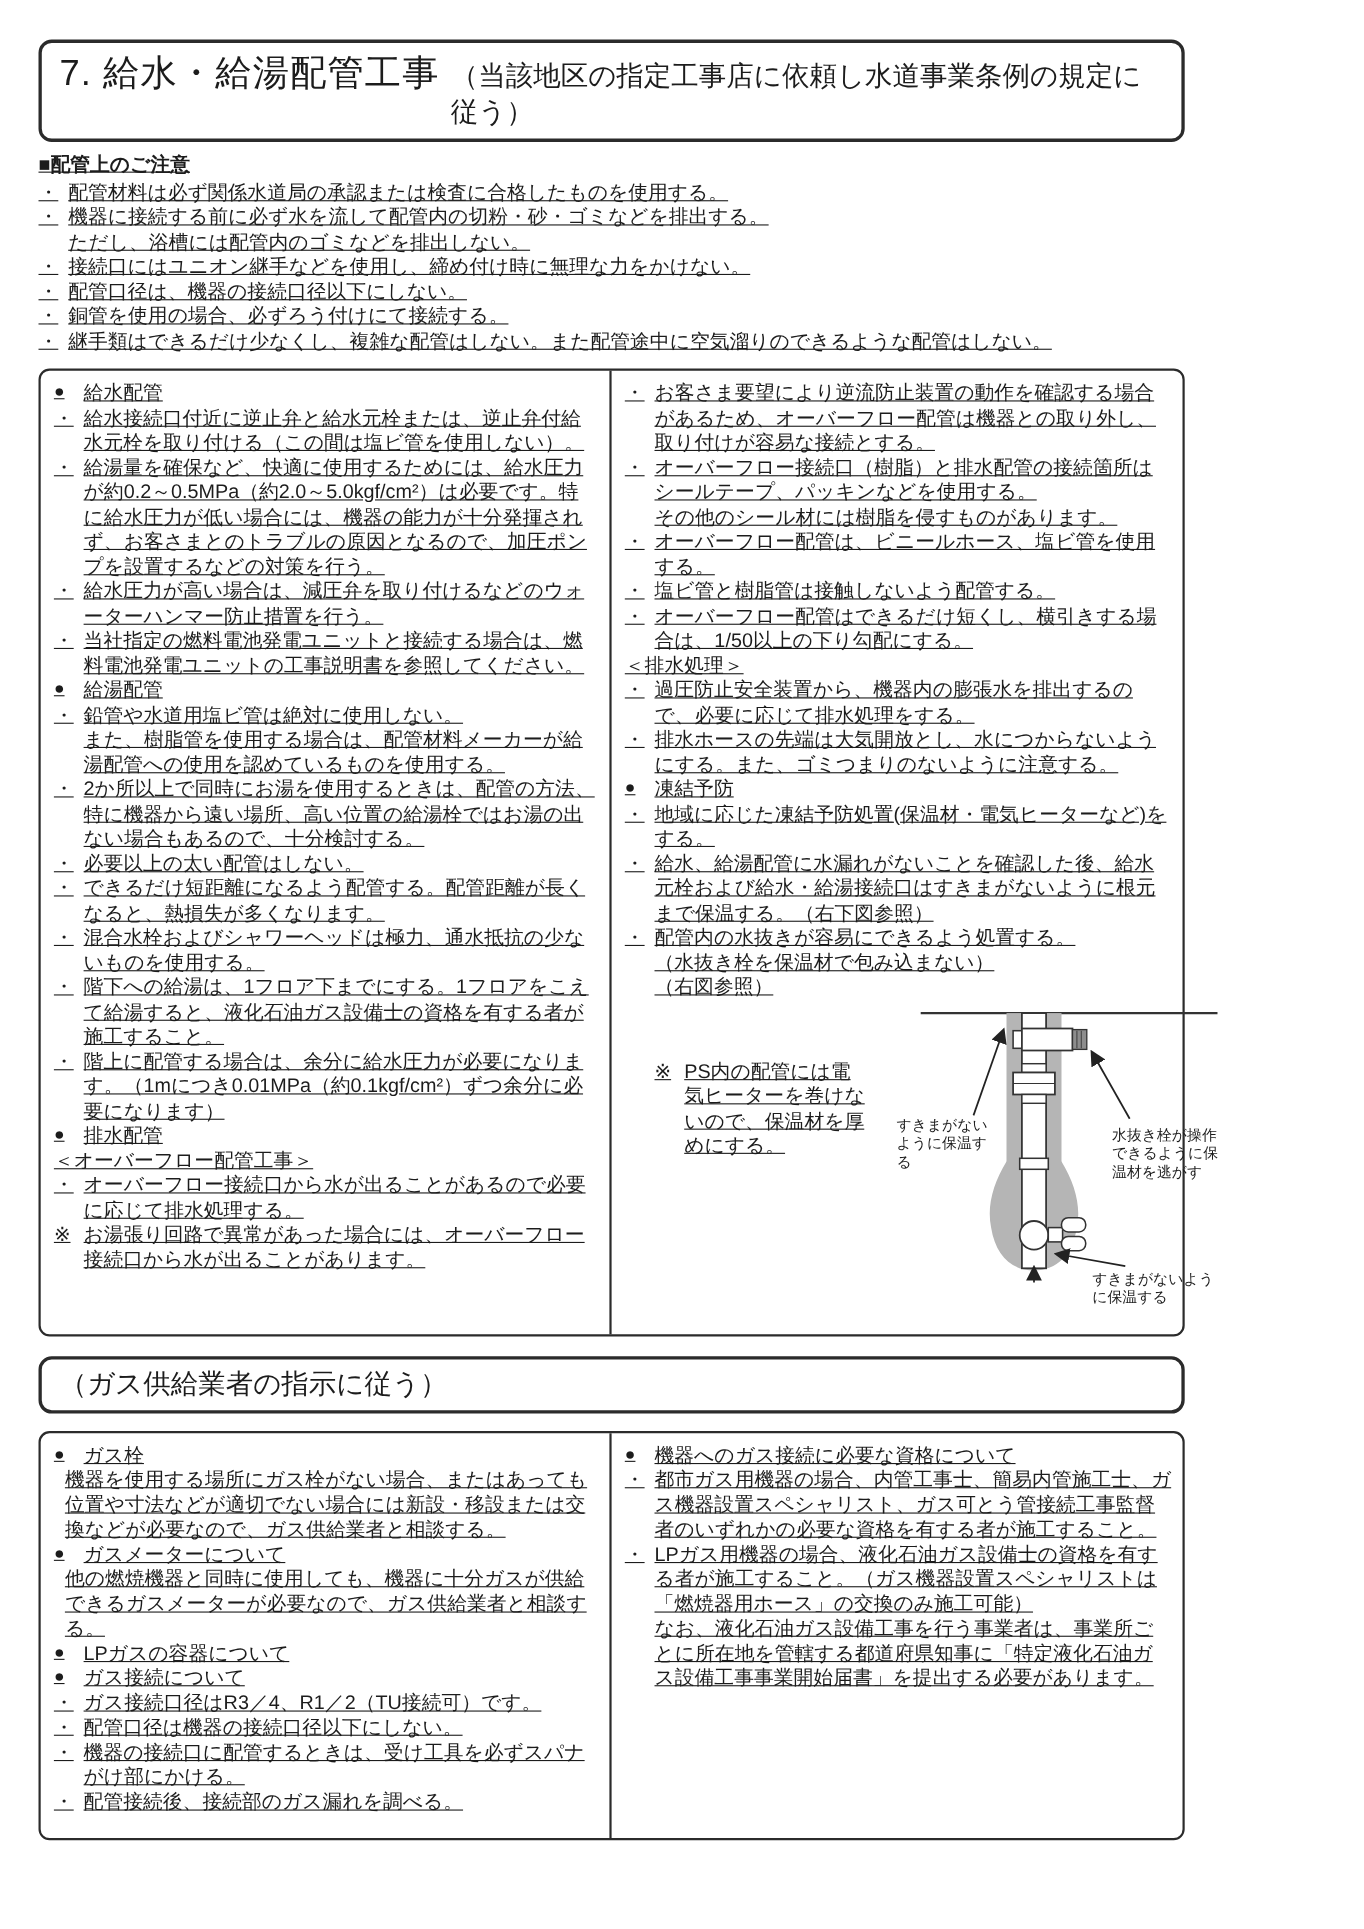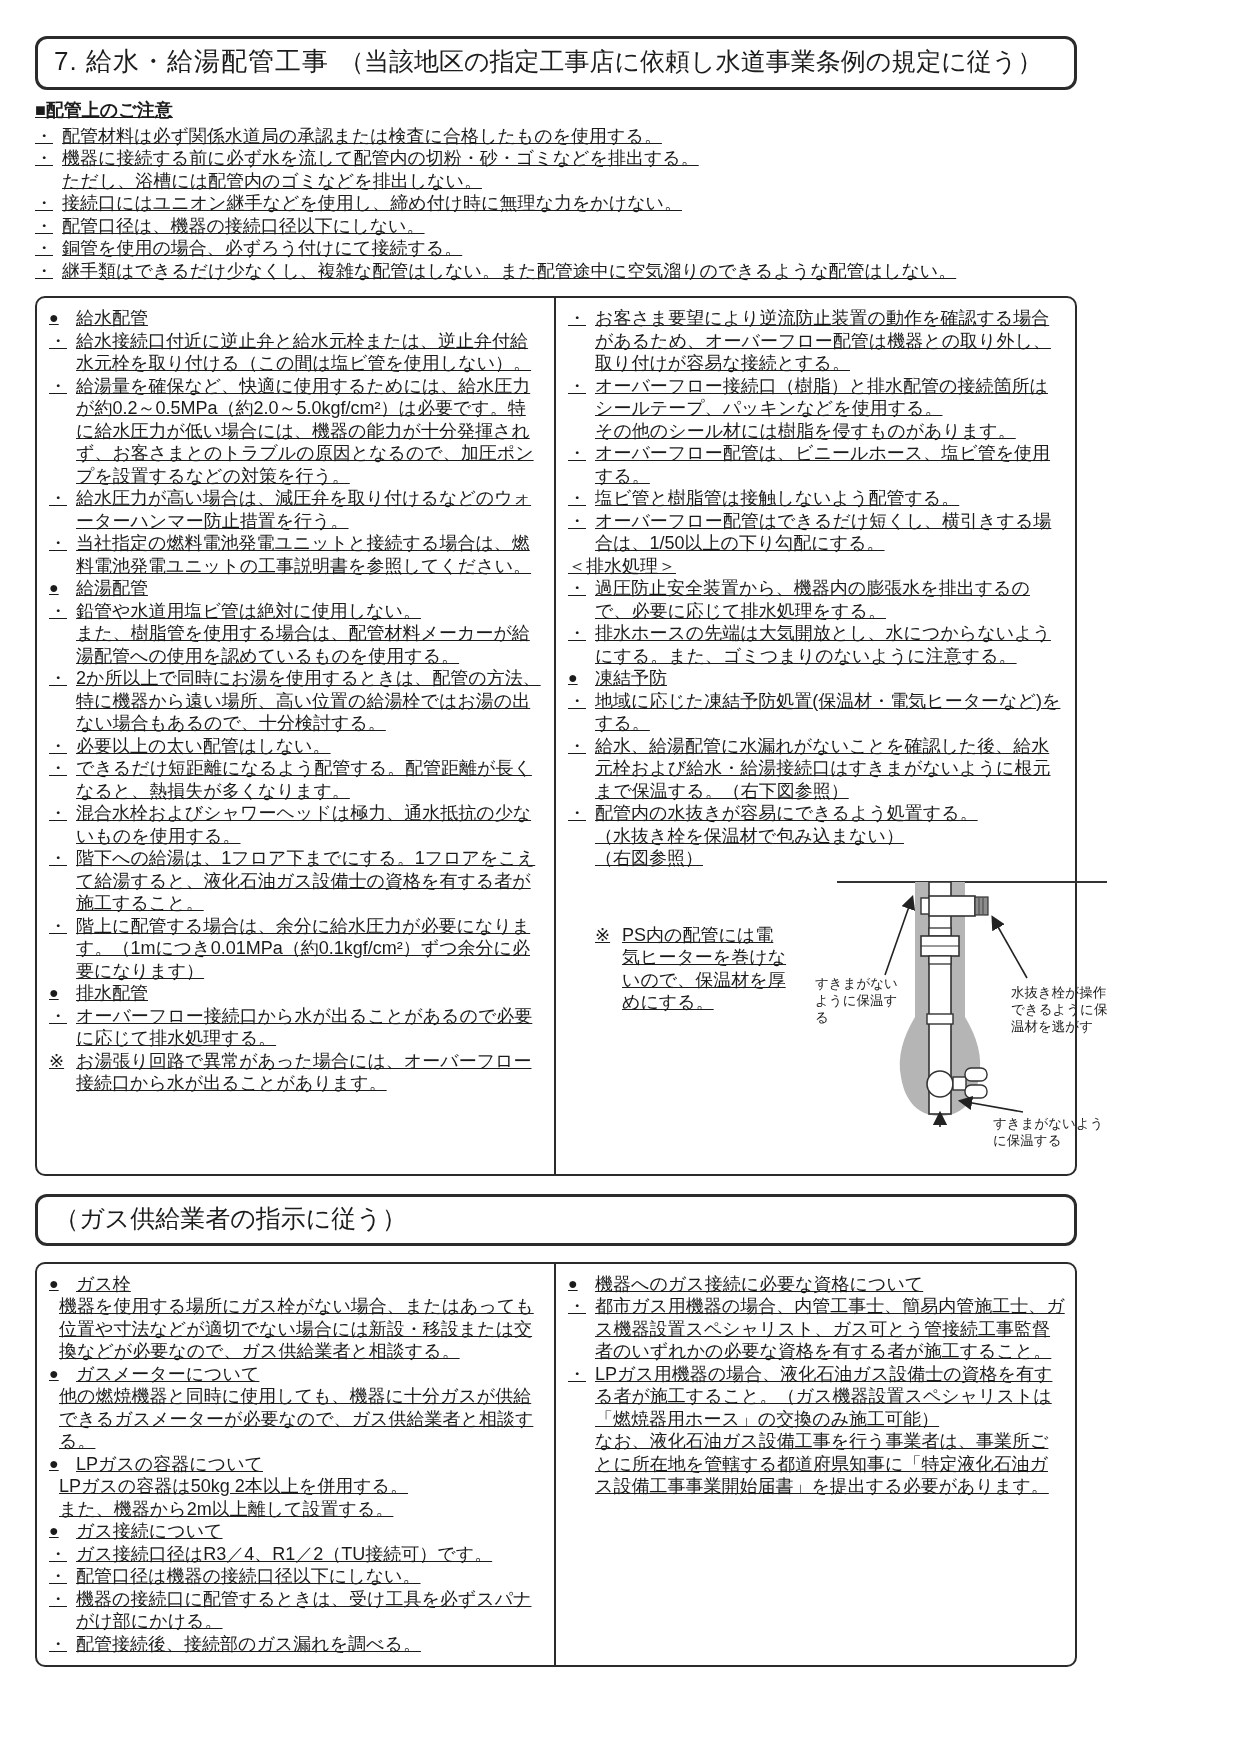--- a/index.html
+++ b/index.html
@@ -2,21 +2,21 @@
 <html><head>
 <meta charset="utf-8">
 <style>
   html,body{margin:0;padding:0;background:#e8e8e8;}
   .sheet{position:relative;width:1240px;height:1754px;background:#ffffff;overflow:hidden;
          font-family:"Liberation Sans","DejaVu Sans",sans-serif;color:#1c1c1c;}
   .content{position:absolute;left:35px;top:36px;width:1042px;}
 
   
   .title-box{border:3px solid #2b2b2b;border-radius:12px;padding:5px 16px 8px;display:flex;align-items:baseline;gap:10px;background:#fff;}
-  .title-main{font-size:26px;letter-spacing:1px;white-space:nowrap;}
+  .title-main{font-size:33px;letter-spacing:1px;white-space:nowrap;}
   .title-note{font-size:25px;}
 
   .subheading{font-size:23px;font-weight:bold;margin:9px 0 3px;}
 
   
   .txt{font-size:18px;line-height:22.5px;text-decoration:underline;}
   .blk{display:flex;}
   .blk .m{flex:none;width:27px;}
   .blk.hdr .m{font-size:16px;}
   .blk .t{flex:1;white-space:pre-line;}
@@ -139,20 +139,23 @@
             <span class="t">階下への給湯は、1フロア下までにする。1フロアをこえて給湯すると、液化石油ガス設備士の資格を有する者が施工すること。</span>
           </div>
       <div class="blk">
             <span class="m">・</span>
             <span class="t">階上に配管する場合は、余分に給水圧力が必要になります。（1mにつき0.01MPa（約0.1kgf/cm²）ずつ余分に必要になります）</span>
           </div>
       <div class="blk hdr">
             <span class="m">●</span>
             <span class="t">排水配管</span>
           </div>
+      <div class="blk flush">
+            <span class="t">＜オーバーフロー配管工事＞</span>
+          </div>
       <div class="blk">
             <span class="m">・</span>
             <span class="t">オーバーフロー接続口から水が出ることがあるので必要に応じて排水処理する。</span>
           </div>
       <div class="blk">
             <span class="m">※</span>
             <span class="t">お湯張り回路で異常があった場合には、オーバーフロー接続口から水が出ることがあります。</span>
           </div>
     </div>
     <div class="col right">
@@ -279,24 +282,20 @@
             <span class="m">●</span>
             <span class="t">ガスメーターについて</span>
           </div>
       <div class="blk plain">
             <span class="t">他の燃焼機器と同時に使用しても、機器に十分ガスが供給できるガスメーターが必要なので、ガス供給業者と相談する。</span>
           </div>
       <div class="blk hdr">
             <span class="m">●</span>
             <span class="t">LPガスの容器について</span>
           </div>
-      <div class="blk plain">
-            <span class="t">LPガスの容器は50kg 2本以上を併用する。
-また、機器から2m以上離して設置する。</span>
-          </div>
       <div class="blk hdr">
             <span class="m">●</span>
             <span class="t">ガス接続について</span>
           </div>
       <div class="blk">
             <span class="m">・</span>
             <span class="t">ガス接続口径はR3／4、R1／2（TU接続可）です。</span>
           </div>
       <div class="blk">
             <span class="m">・</span>

